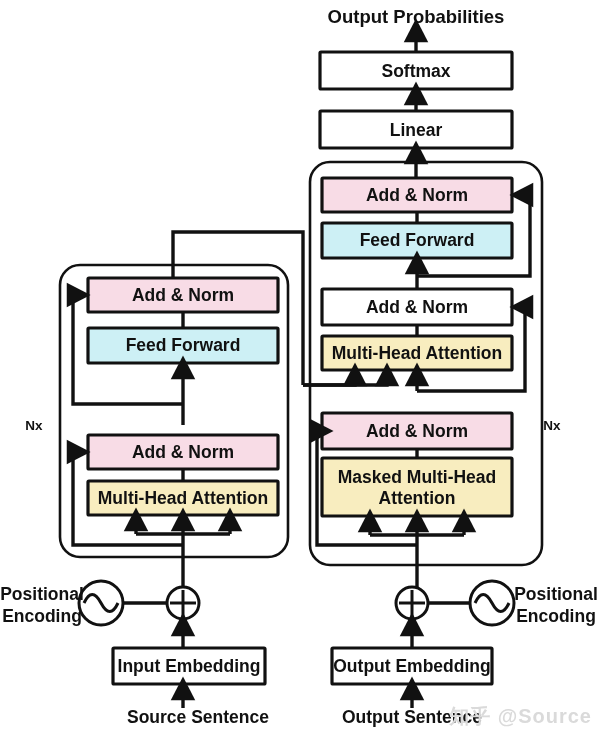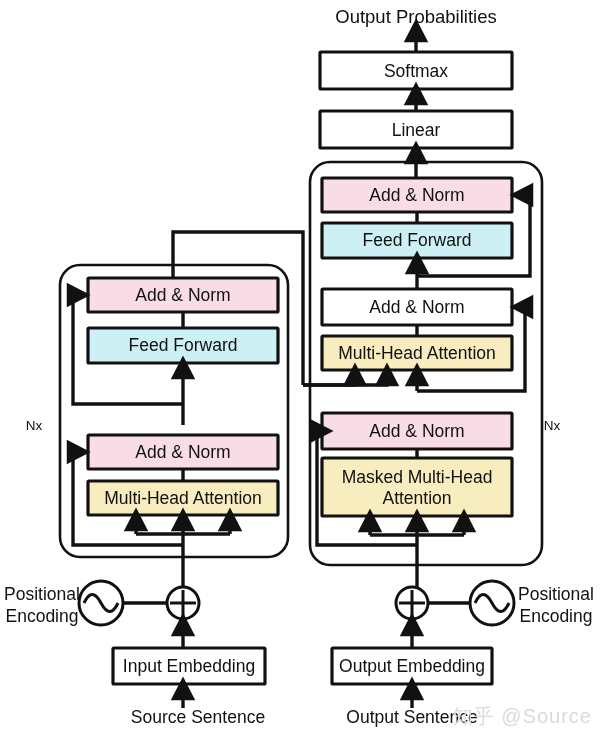--- a/index.html
+++ b/index.html
@@ -1,18 +1,18 @@
 <!DOCTYPE html>
 <html><head>
 <meta charset="utf-8">
 <style>
   html,body{margin:0;padding:0;background:#fff;}
   body{width:600px;height:738px;overflow:hidden;
        font-family:"Liberation Sans","DejaVu Sans",sans-serif;}
-  #stage{position:relative;width:600px;height:738px;}
+  #stage{position:relative;width:600px;height:738px;font-weight:bold;}
   svg{position:absolute;top:0;left:0;width:600px;height:738px;}
   .bx{stroke:#111;stroke-width:3.2;}
   .ln{stroke:#111;stroke-width:3.4;fill:none;stroke-linecap:butt;}
   .ln-thin{stroke:#111;stroke-width:3.0;fill:none;}
   .cont{fill:none;stroke:#111;stroke-width:2.6;}
   .circ{fill:#fff;stroke:#111;stroke-width:3.0;}
   .t{font-family:"Liberation Sans","DejaVu Sans",sans-serif;fill:#111;
      text-anchor:middle;dominant-baseline:central;}
   .t-box{font-size:17.5px;}
   .t-lbl{font-size:17.5px;}

